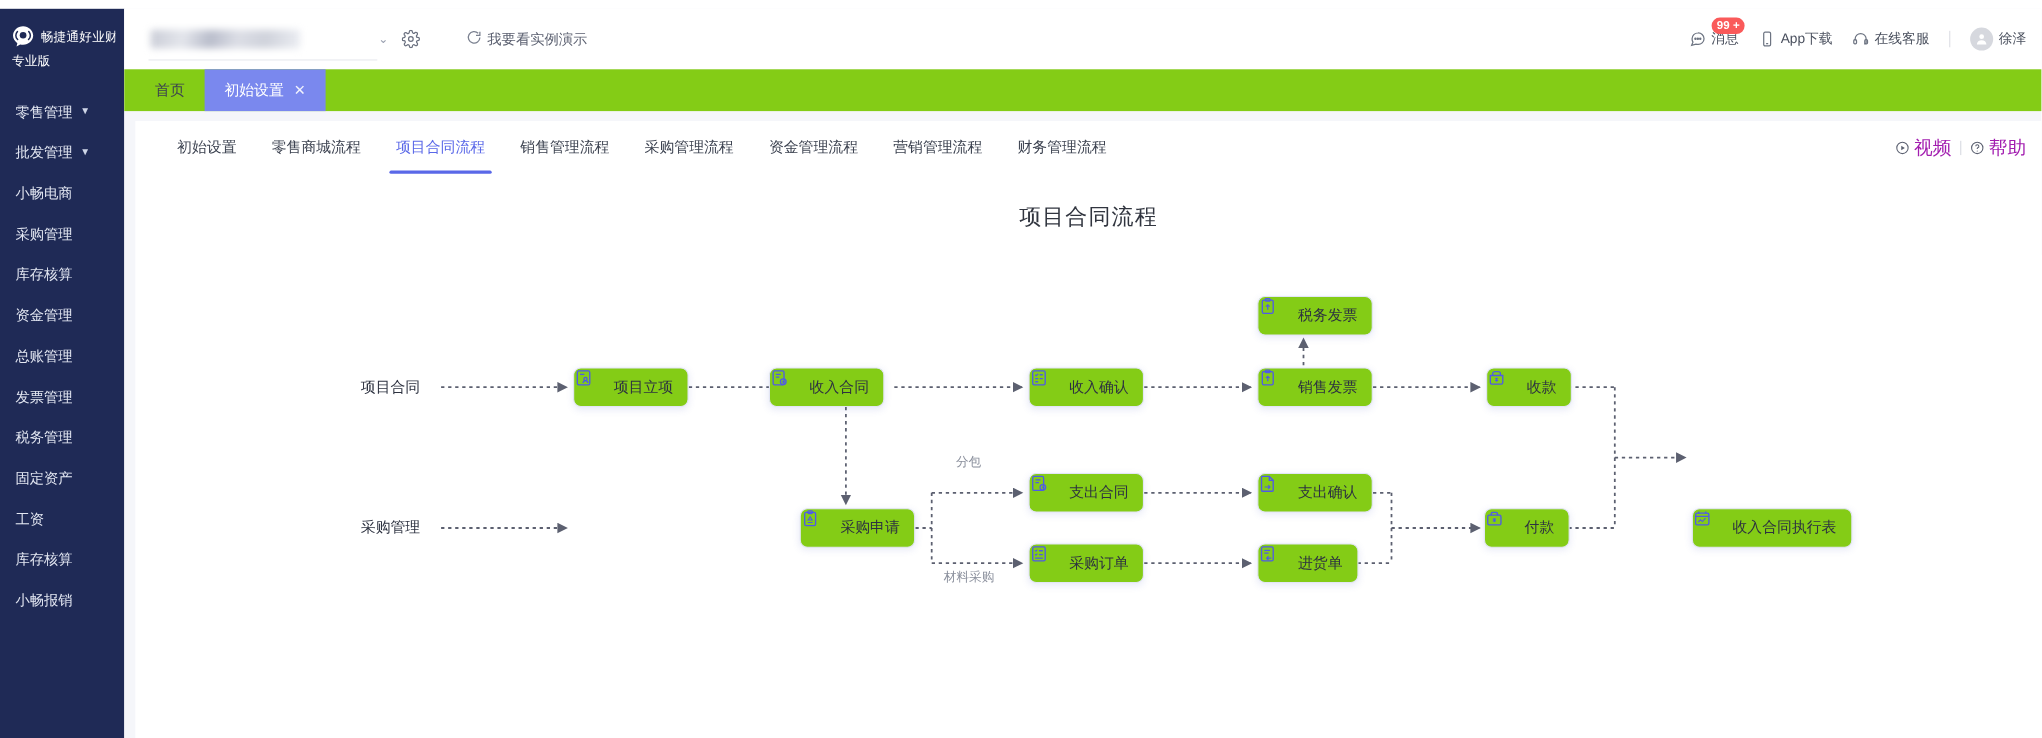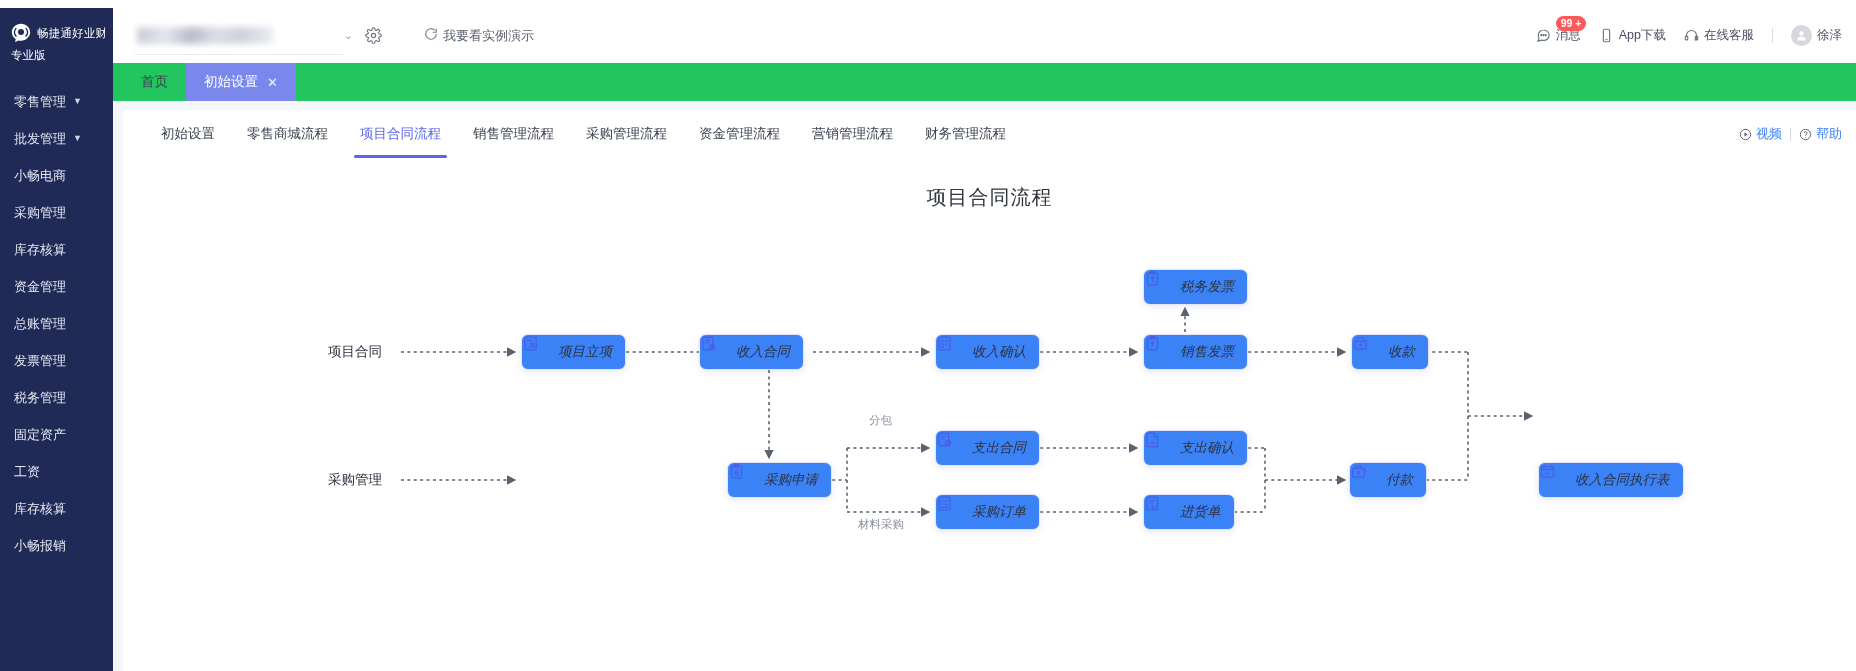--- a/index.html
+++ b/index.html
@@ -60,56 +60,56 @@
   .hr-item .ico { color: #6d7482; display: flex; align-items: center; }
   .badge {
     position: absolute; top: -11px; left: 20px; background: #fa5a5a; color: #fff;
     font-size: 10.5px; font-weight: bold; border-radius: 9px; padding: 1px 5px; line-height: 13px; white-space: nowrap;
   }
   .hr-sep { width: 1px; height: 15px; background: #dcdee4; }
   .avatar { width: 21px; height: 21px; border-radius: 50%; background: #d6d8de; display: flex; align-items: center; justify-content: center; }
   .username { color: #4a505e; font-size: 12.5px; max-width: 40px; overflow: hidden; white-space: nowrap; }
 
   
-  .tabstrip { height: 38px; flex: 0 0 38px; background: #22c55e; display: flex; align-items: flex-end; padding-left: 10px; gap: 0; }
+  .tabstrip { height: 38px; flex: 0 0 38px; background: #84cc16; display: flex; align-items: flex-end; padding-left: 10px; gap: 0; }
   .tab {
     height: 38px; display: flex; align-items: center; padding: 0 18px; font-size: 13.5px;
     color: #3c4250; cursor: pointer; white-space: nowrap;
   }
   .tab.active { background: #7a88ee; color: #ffffff; }
   .tab-close { margin-left: 9px; font-size: 13px; opacity: .9; }
 
   
   .content-wrap { flex: 1; padding: 9px 0 0 10px; min-height: 0; }
   .card { background: #ffffff; height: 100%; width: 100%; display: flex; flex-direction: column; overflow: hidden; }
 
   .subtabs { height: 48px; flex: 0 0 48px; display: flex; align-items: center; padding: 0 10px 0 22px; position: relative; }
   .subtab { padding: 0 16px; height: 47px; display: flex; align-items: center; font-size: 13.5px; color: #3c4250; cursor: pointer; white-space: nowrap; position: relative; }
   .subtab.active { color: #5a68e8; }
   .subtab.active::after { content: ""; position: absolute; left: 10px; right: 10px; bottom: 0; height: 2.5px; background: #5a68e8; border-radius: 2px; }
   .subtabs-right { margin-left: auto; display: flex; align-items: center; gap: 8px; padding-right: 4px; }
-  .st-link { display: flex; align-items: center; gap: 4px; font-size: 13px; color: #3b82f6; cursor: pointer; white-space: nowrap; }
+  .st-link { display: flex; align-items: center; gap: 4px; font-size: 17px; color: #a21caf; cursor: pointer; white-space: nowrap; }
   .st-link .ico { color: #5b6070; display: flex; }
   .st-sep { width: 1px; height: 13px; background: #d8dae1; }
 
   
   .diagram { flex: 1; position: relative; min-height: 0; }
   .diagram-title {
     position: absolute; left: 0; right: 0; top: 26px; text-align: center;
     font-size: 20px; color: #31353f; letter-spacing: 1px;
   }
   .diagram-canvas { position: absolute; inset: 0; }
   .diagram-canvas svg { position: absolute; left: 0; top: 0; }
 
   .node {
-    position: absolute; height: 36px; background: #3b82f6;
+    position: absolute; height: 36px; background: #84cc16;
     border: 1px solid #e3e6f5; border-radius: 7px;
     box-shadow: 0 2px 7px rgba(80,95,190,.13);
     display: flex; align-items: center; gap: 8px; padding: 0 13px 0 11px;
-    font-size: 13.5px; color: #2d3240; white-space: nowrap; cursor: pointer; font-style: italic;
+    font-size: 13.5px; color: #2d3240; white-space: nowrap; cursor: pointer;
   }
   .node .nico { width: 17px; height: 17px; flex: 0 0 17px; color: #4f5ae8; display: flex; align-items: center; justify-content: center; }
   .swimlane-label { position: absolute; font-size: 13.5px; color: #2d3240; white-space: nowrap; }
   .edge-label { position: absolute; font-size: 11.5px; color: #8a8f9c; white-space: nowrap; }
 </style>
 </head>
 <body>
 
 <div id="app">
   <div class="topstrip"></div>

